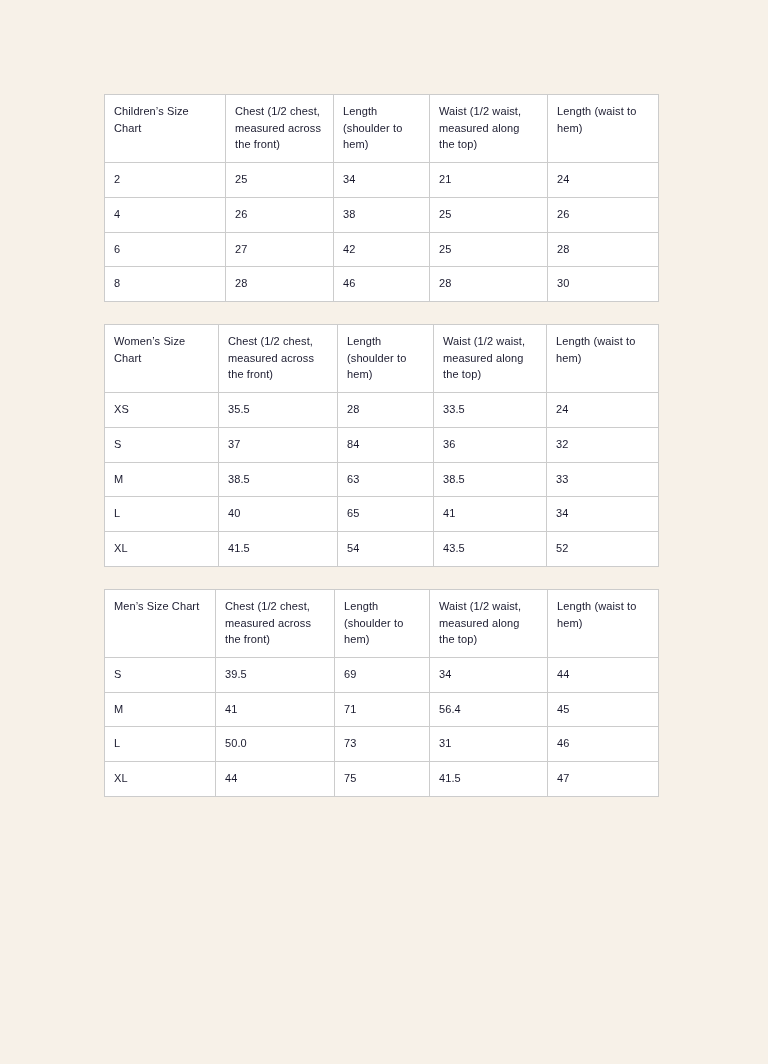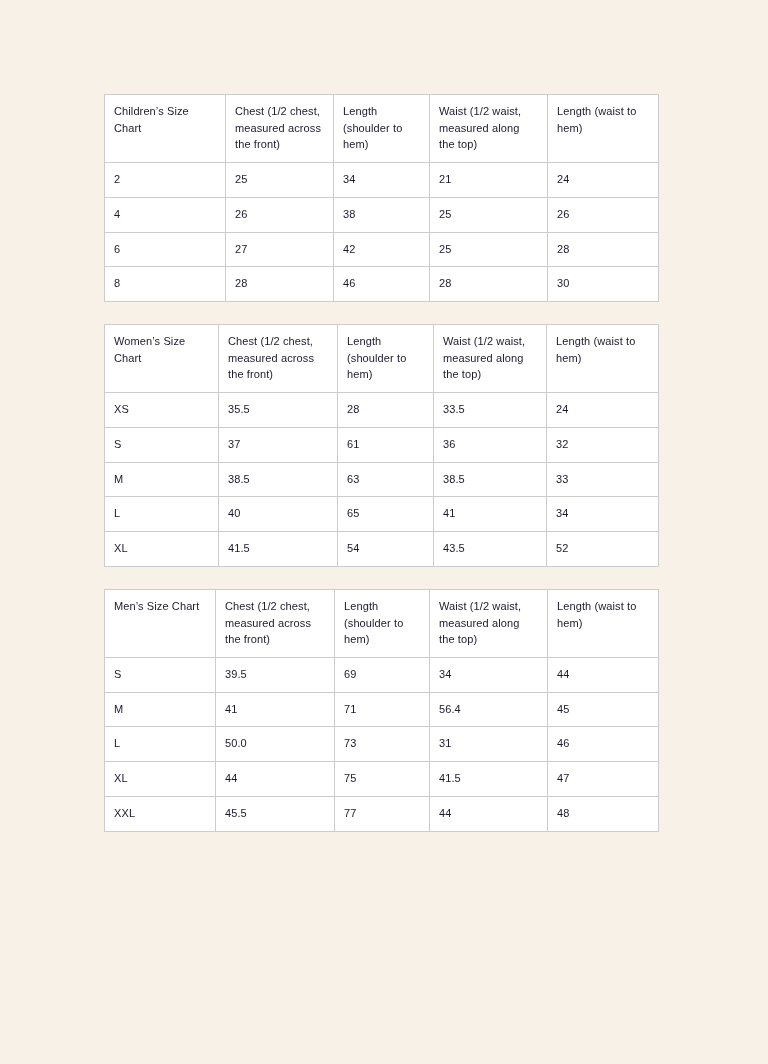--- a/index.html
+++ b/index.html
@@ -145,21 +145,21 @@
       <tr>
         <td>XS</td>
         <td>35.5</td>
         <td>28</td>
         <td>33.5</td>
         <td>24</td>
       </tr>
       <tr>
         <td>S</td>
         <td>37</td>
-        <td>61</td>
+        <td>84</td>
         <td>36</td>
         <td>32</td>
       </tr>
       <tr>
         <td>M</td>
         <td>38.5</td>
         <td>63</td>
         <td>38.5</td>
         <td>33</td>
       </tr>
@@ -219,23 +219,16 @@
         <td>31</td>
         <td>46</td>
       </tr>
       <tr>
         <td>XL</td>
         <td>44</td>
         <td>75</td>
         <td>41.5</td>
         <td>47</td>
       </tr>
-      <tr>
-        <td>XXL</td>
-        <td>45.5</td>
-        <td>77</td>
-        <td>44</td>
-        <td>48</td>
-      </tr>
     </tbody>
   </table>
 
 </div>
 
 </body></html>

